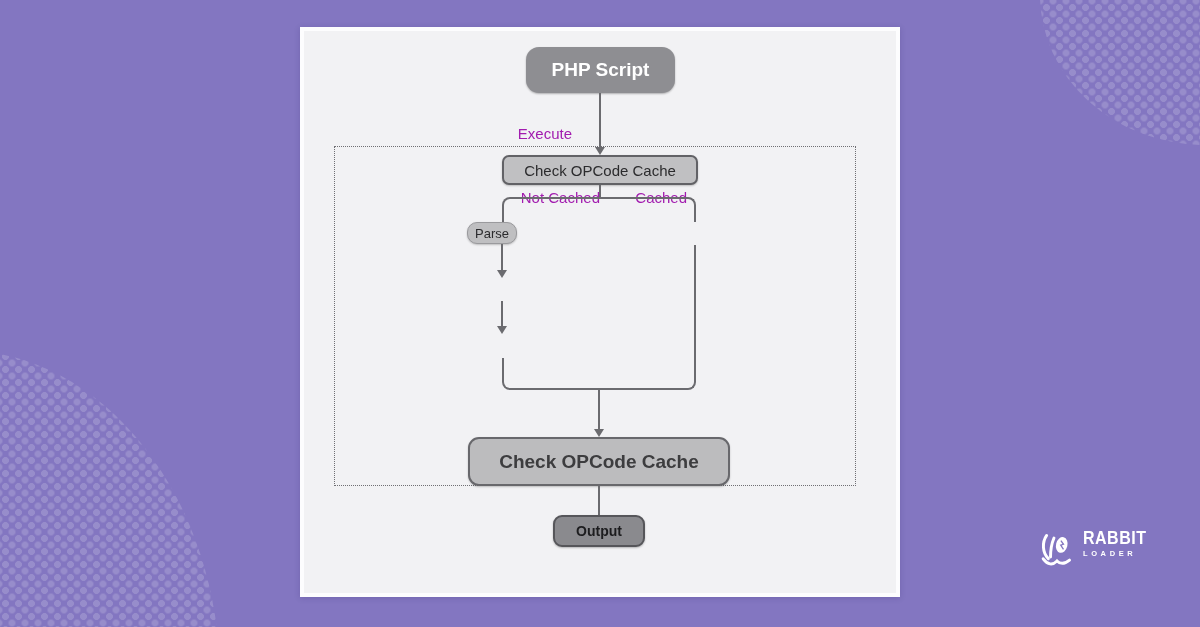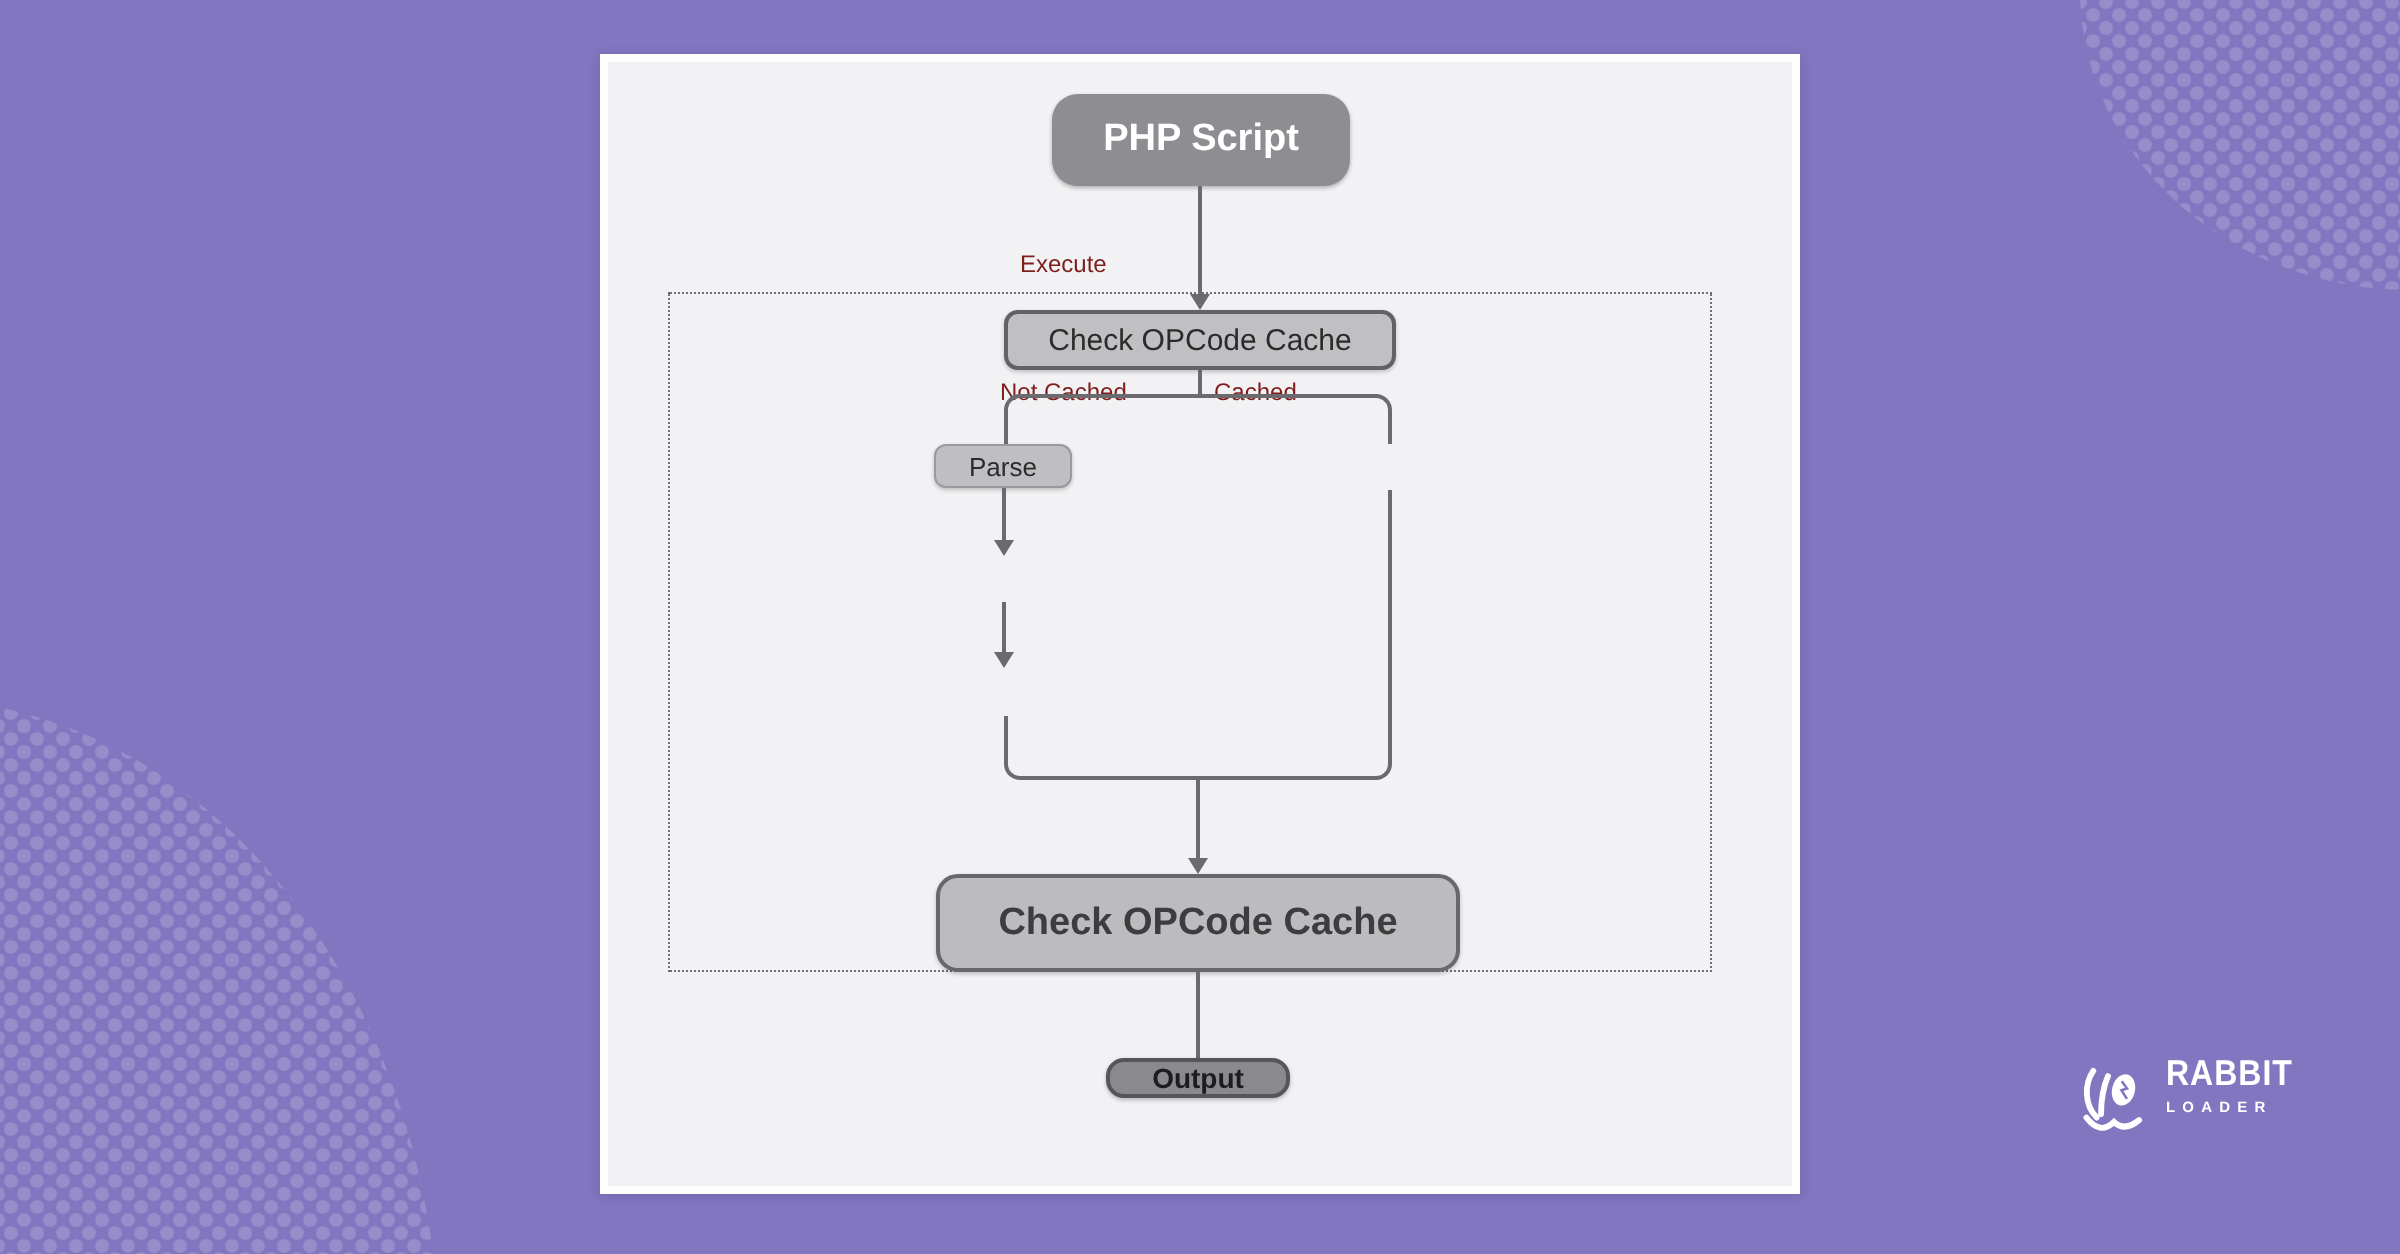--- a/index.html
+++ b/index.html
@@ -69,21 +69,21 @@
   .bracket-bottom{
     position:absolute;box-sizing:border-box;
     border-bottom:2px solid #6B6B6F;border-left:2px solid #6B6B6F;border-right:2px solid #6B6B6F;
     border-radius:0 0 8px 8px;
   }
   .dashed-region{
     position:absolute;box-sizing:border-box;
     border:1.6px dotted #6F6F73;
   }
   .edge-label{
-    position:absolute;font-size:12px;color:#7f1d1d;text-align:left;
+    position:absolute;font-size:15px;color:#a21caf;text-align:right;
   }
 
   
   .logo{
     position:absolute;left:1038px;top:530px;display:flex;gap:7px;
   }
   .logo-text{display:flex;flex-direction:column;line-height:1;}
   .logo-text .l1{font-size:16px;font-weight:700;color:#FFFFFF;letter-spacing:0.5px;transform:scaleY(1.12);}
   .logo-text .l2{font-size:7.5px;font-weight:700;color:#FFFFFF;letter-spacing:3.6px;margin-top:4px;}
 </style>
@@ -105,21 +105,21 @@
     <div class="dashed-region" style="left:30px;top:115px;width:522px;height:340px;"></div>
 
     <div class="node outlined" style="left:198px;top:124px;width:196px;height:30px;">Check OPCode Cache</div>
 
     <div class="vline" style="left:295px;top:154px;height:13px;"></div>
     <div class="edge-label" style="left:196px;top:158px;width:100px;">Not Cached</div>
     <div class="edge-label" style="left:303px;top:158px;width:80px;">Cached</div>
 
     <div class="bracket-top" style="left:198px;top:166px;width:194px;height:25px;"></div>
 
-    <div class="node light-sm" style="left:163px;top:191px;width:69px;height:22px;">Parse</div>
+    <div class="node light-sm" style="left:163px;top:191px;width:50px;height:22px;border-radius:10px;">Parse</div>
 
 
     <div class="vline" style="left:197px;top:213px;height:27px;"></div>
     <div class="arrow-down" style="left:193px;top:239px;"></div>
 
 
     <div class="vline" style="left:197px;top:270px;height:26px;"></div>
     <div class="arrow-down" style="left:193px;top:295px;"></div>
 
 
@@ -128,21 +128,21 @@
     <div class="bracket-bottom" style="left:198px;top:327px;width:194px;height:32px;"></div>
 
     <div class="vline" style="left:294px;top:359px;height:40px;"></div>
     <div class="arrow-down" style="left:290px;top:398px;"></div>
 
     <div class="node big" style="left:164px;top:406px;width:262px;height:49px;">Check OPCode Cache</div>
 
     <div class="vline" style="left:294px;top:455px;height:48px;"></div>
     <div class="arrow-down" style="left:290px;top:502px;"></div>
 
-    <div class="node output" style="left:249px;top:498px;width:92px;height:20px;">Output</div>
+    <div class="node output" style="left:249px;top:484px;width:92px;height:32px;">Output</div>
 
   </div>
 </div>
 
 <div class="logo">
   <span style="display:inline-flex;">
     <svg width="38" height="42" viewBox="0 0 44 46">
       <path d="M10 5 C4.5 13 5 25 12 32" stroke="#FFFFFF" stroke-width="3.4" fill="none" stroke-linecap="round"></path>
       <path d="M18.5 8 C15.5 15 14.5 23 14.5 30" stroke="#FFFFFF" stroke-width="3.4" fill="none" stroke-linecap="round"></path>
       <ellipse cx="27.5" cy="16" rx="6.6" ry="9.2" fill="#FFFFFF" transform="rotate(14 27.5 16)"></ellipse>

